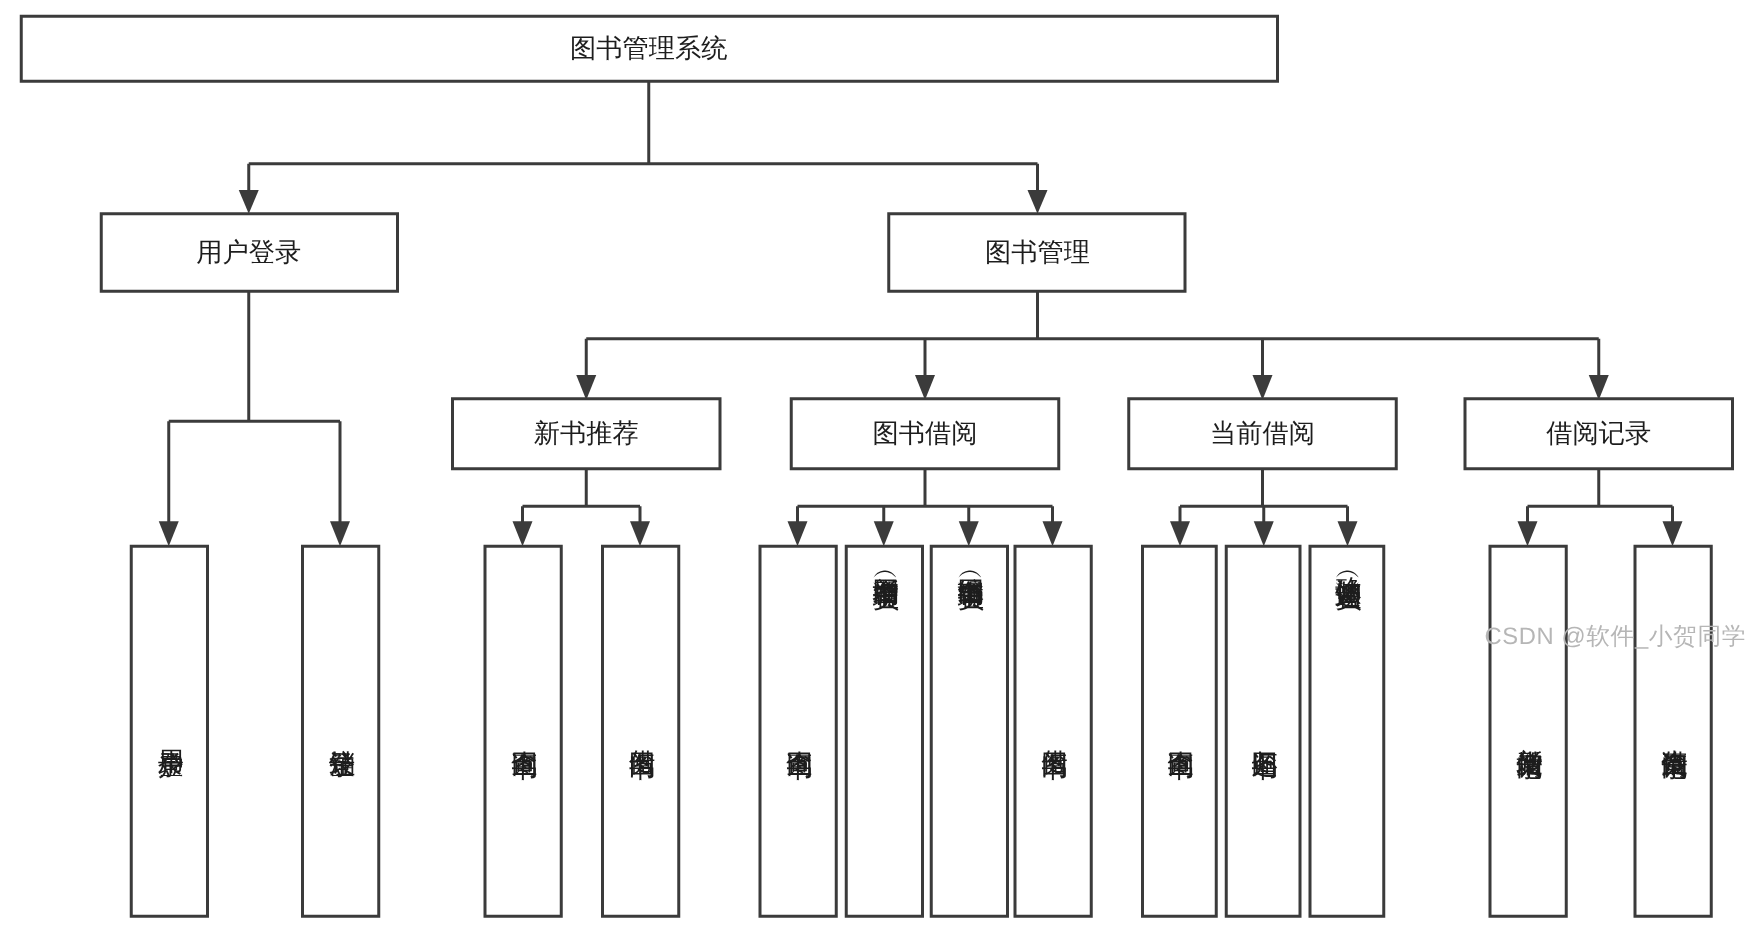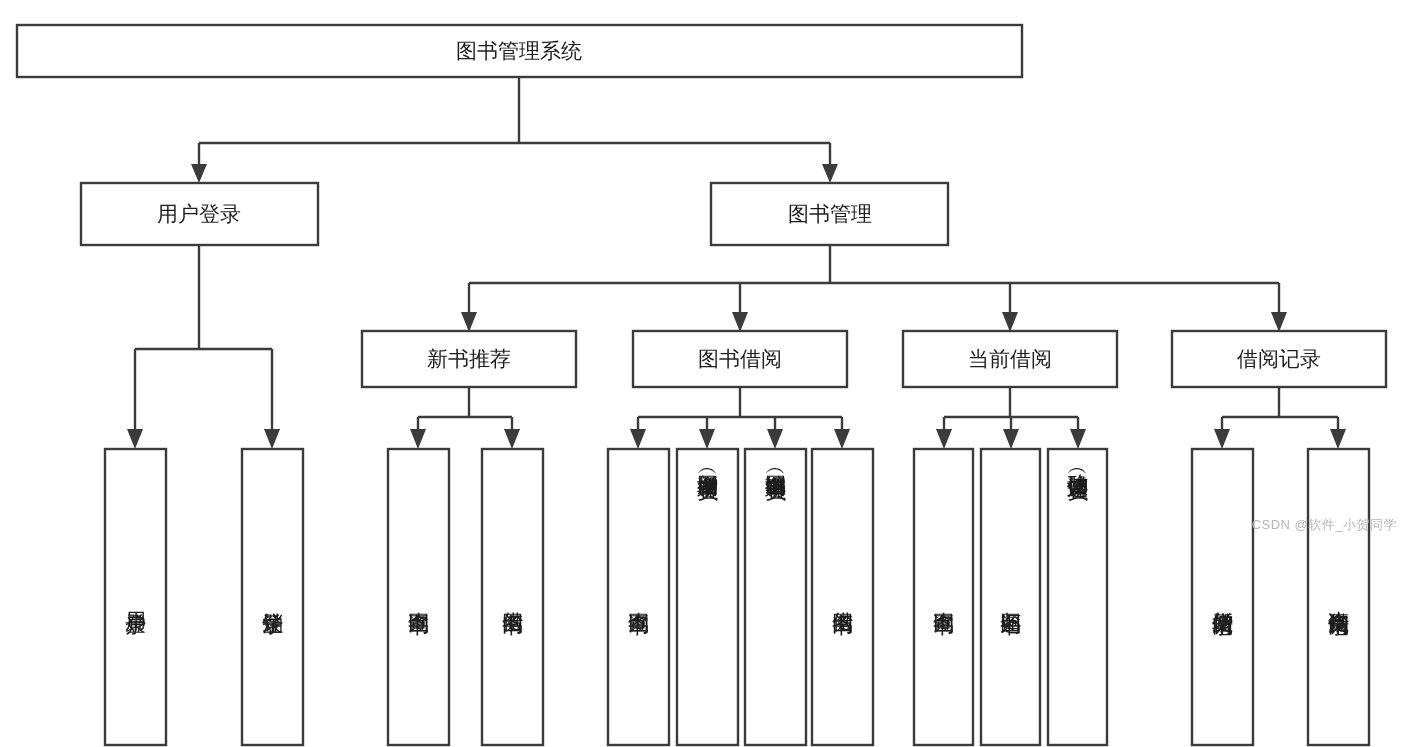--- a/index.html
+++ b/index.html
@@ -10,21 +10,21 @@
   body {
     width: 1405px;
     height: 747px;
     font-family: "Liberation Sans", "DejaVu Sans", sans-serif;
     overflow: hidden;
     position: relative;
   }
   #diagram-root {
     position: absolute;
     left: 0;
-    top: 12px;
+    top: 0;
     width: 1405px;
     height: 528px;
   }
   svg.flow {
     display: block;
     width: 1405px;
     height: 747px;
   }
   .node-rect {
     fill: #ffffff;
@@ -63,21 +63,21 @@
     line-height: 1.06;
     color: #1d1d1d;
     letter-spacing: 1px;
     white-space: nowrap;
   }
   #watermark {
     position: absolute;
     right: 8px;
     bottom: 6px;
     font-family: "Liberation Sans", "DejaVu Sans", sans-serif;
-    font-size: 13px;
+    font-size: 19px;
     color: #b6b6b6;
     letter-spacing: 0.5px;
     user-select: none;
   }
 </style>
 </head>
 <body>
 
 <div id="diagram-root">
 

